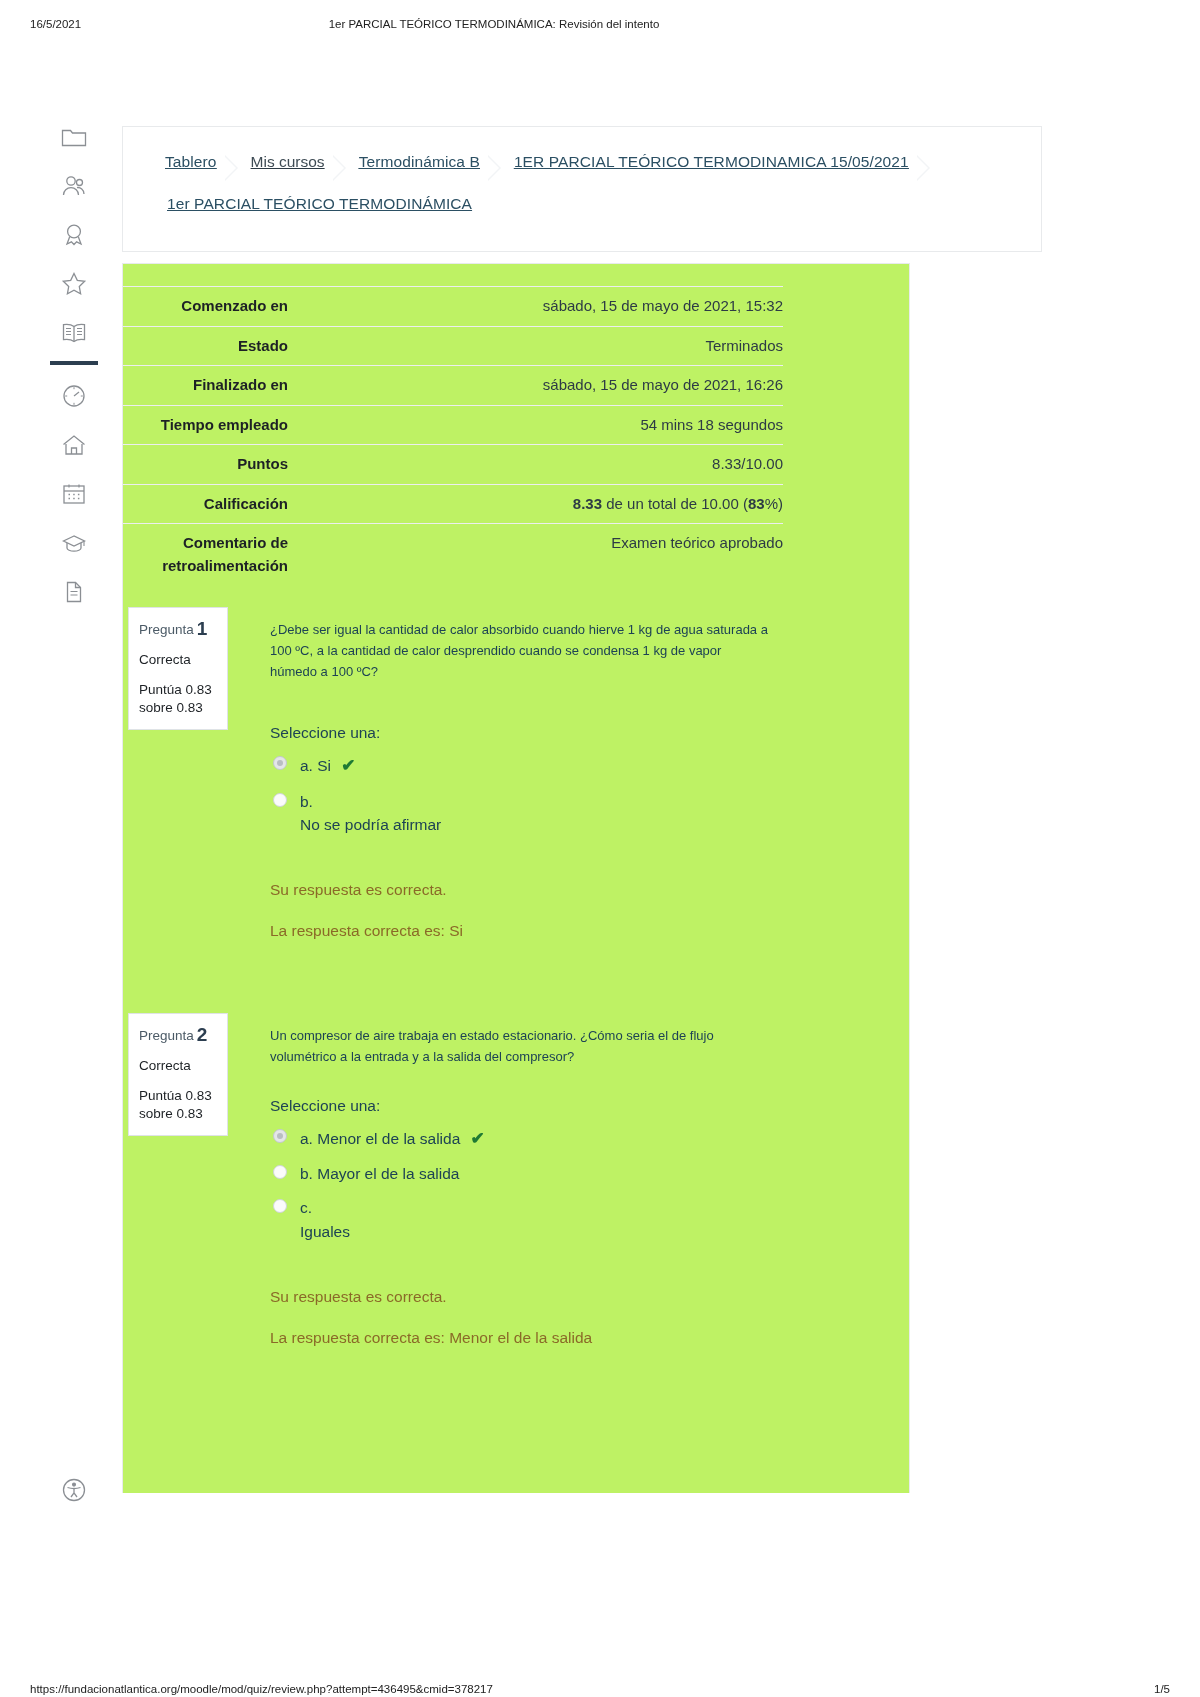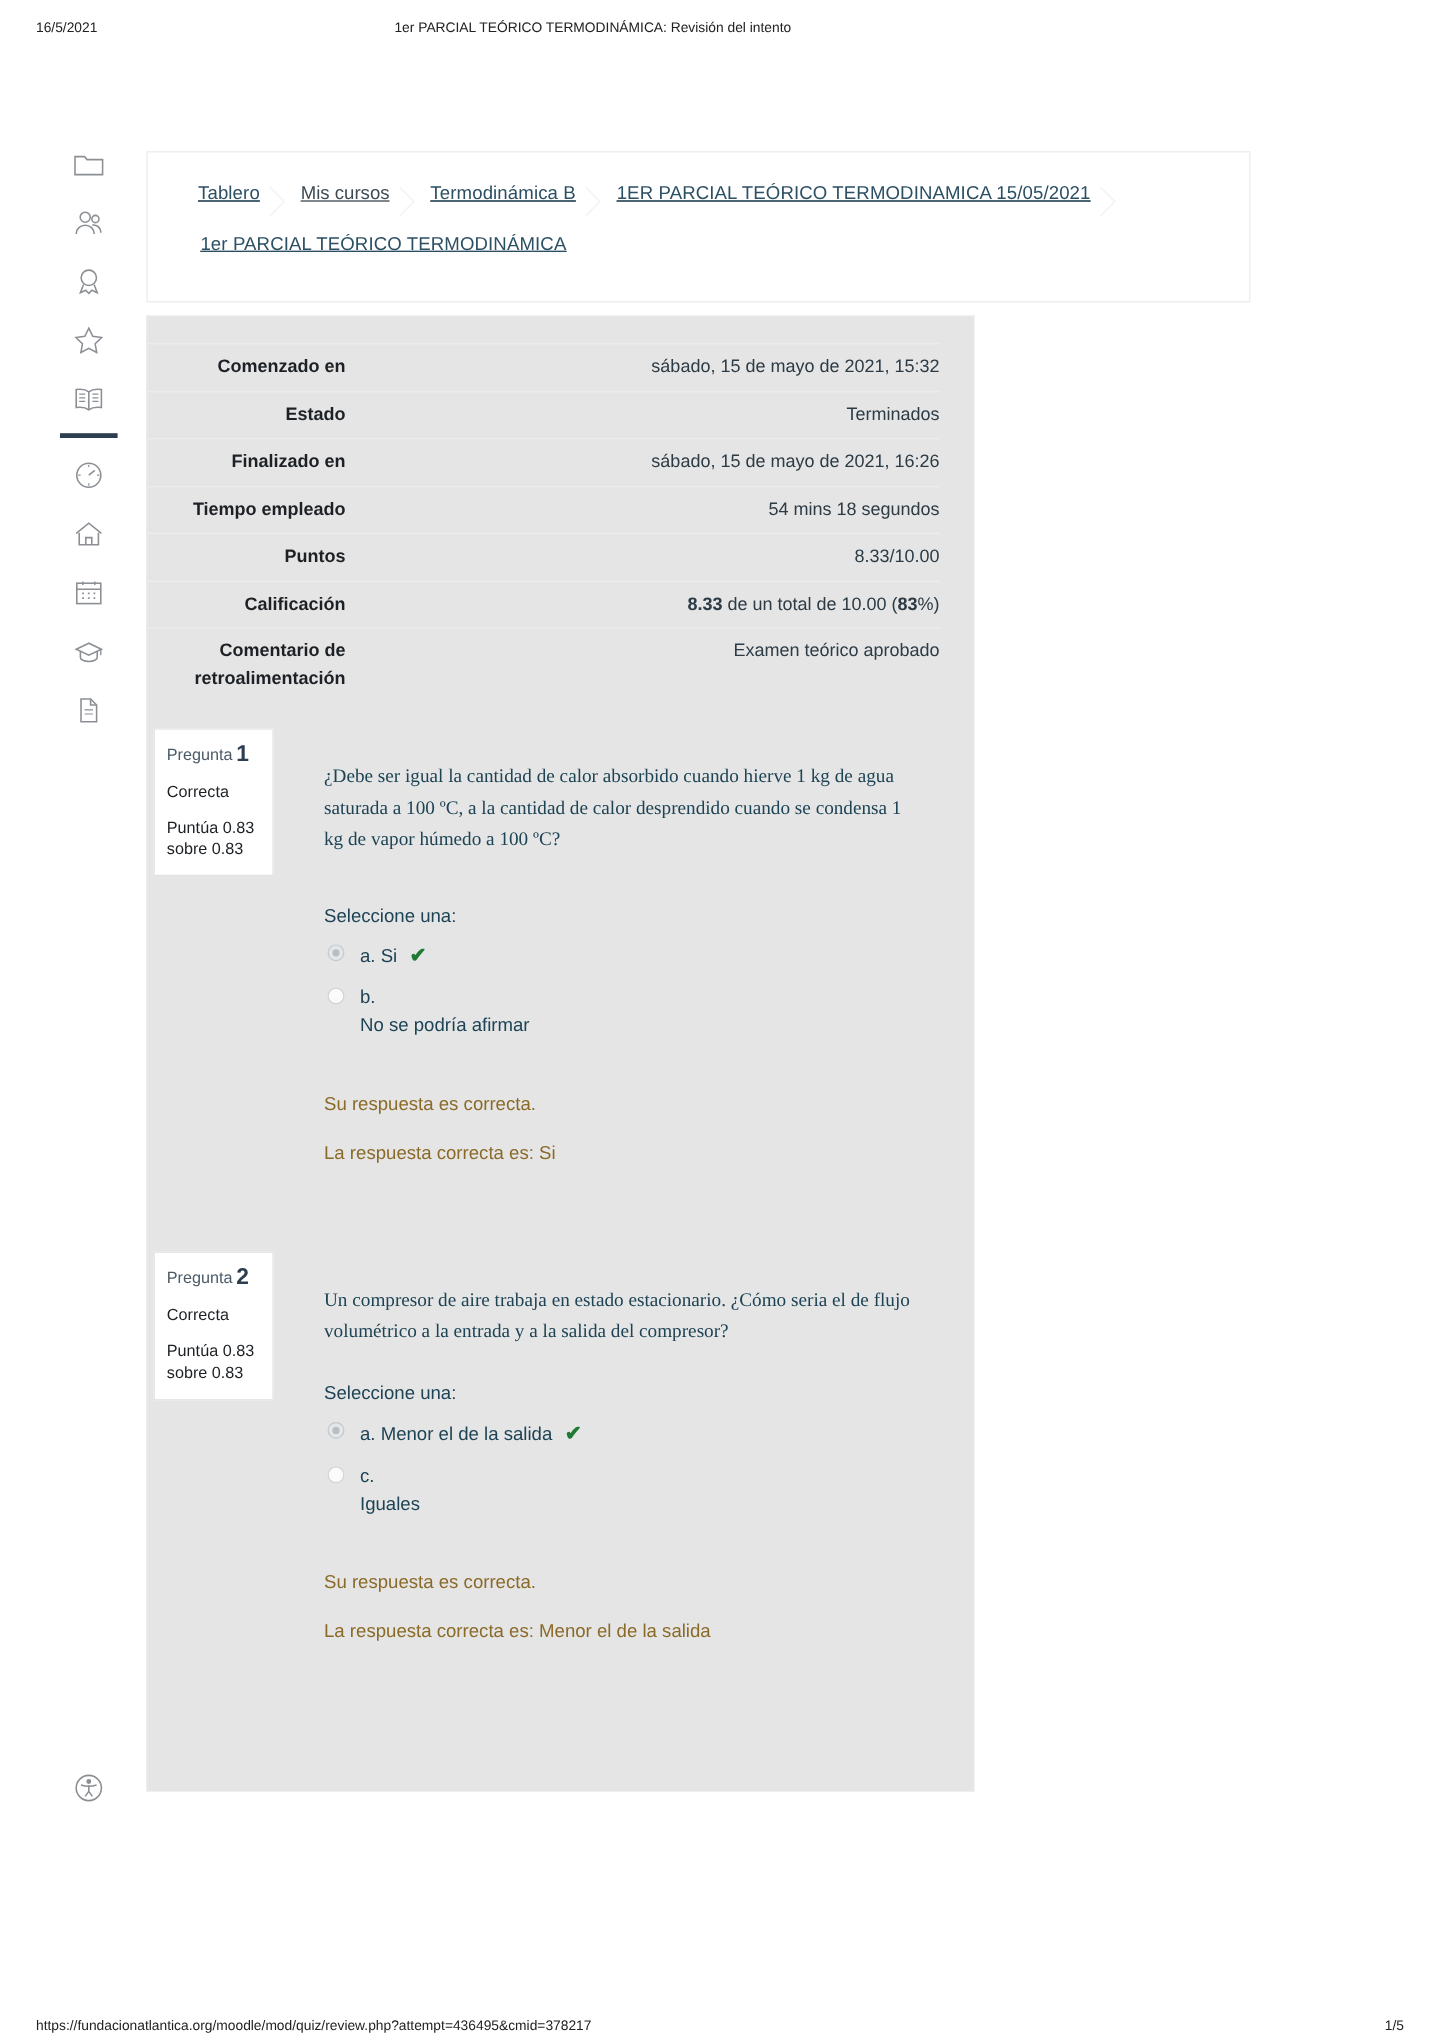--- a/index.html
+++ b/index.html
@@ -118,23 +118,23 @@
     border-top: 13px solid transparent;
     border-bottom: 13px solid transparent;
     border-left: 13px solid #ffffff;
   }
   .crumb-row2 { padding-left: 2px; }
 
   
   .content {
     position: absolute;
     left: 122px; top: 263px;
-    width: 690px;
+    width: 788px;
     min-height: 1230px;
-    background: #e5e5e5;
+    background: #bef264;
     border-left: 1px solid #e8eaec;
     border-right: 1px solid #e8eaec;
     border-top: 1px solid #e8eaec;
   }
 
   
   .summary {
     margin: 22px 0 0 0;
     width: 660px;
     border-collapse: collapse;
@@ -198,25 +198,24 @@
     font-size: 13.5px;
     color: #1d2125;
     line-height: 1.35;
   }
   .qbody {
     margin-left: 147px;
     width: 500px;
     padding-top: 12px;
   }
   .qtext {
-    font-size: 16px;
+    font-size: 13px;
     line-height: 1.62;
     color: #1d4354;
-    margin: 16px 0 0 0;
-    font-family: Liberation Serif, serif;
+    margin: 0 0 0 0;
   }
   .qprompt {
     font-size: 15.5px;
     color: #1d4354;
     margin: 0;
   }
   .answers {
     margin: 6px 0 0 0;
     padding: 0;
     list-style: none;
@@ -482,20 +481,24 @@
       <div class="spacer-md"></div>
       <p class="qprompt">Seleccione una:</p>
       <ul class="answers">
         <li class="ans">
           <span class="radio checked"></span>
           <span>a. Menor el de la salida</span>
           <span class="tick">✔</span>
         </li>
         <li class="ans">
           <span class="radio"></span>
+          <span>b. Mayor el de la salida</span>
+        </li>
+        <li class="ans">
+          <span class="radio"></span>
           <span style="white-space: pre-line;">c.
 Iguales</span>
         </li>
       </ul>
       <div class="spacer-lg"></div>
       <div class="feedback">
         <div class="fb-line">Su respuesta es correcta.</div>
         <div class="spacer-sm"></div>
         <div class="fb-line fb-correct">La respuesta correcta es: Menor el de la salida</div>
       </div>

